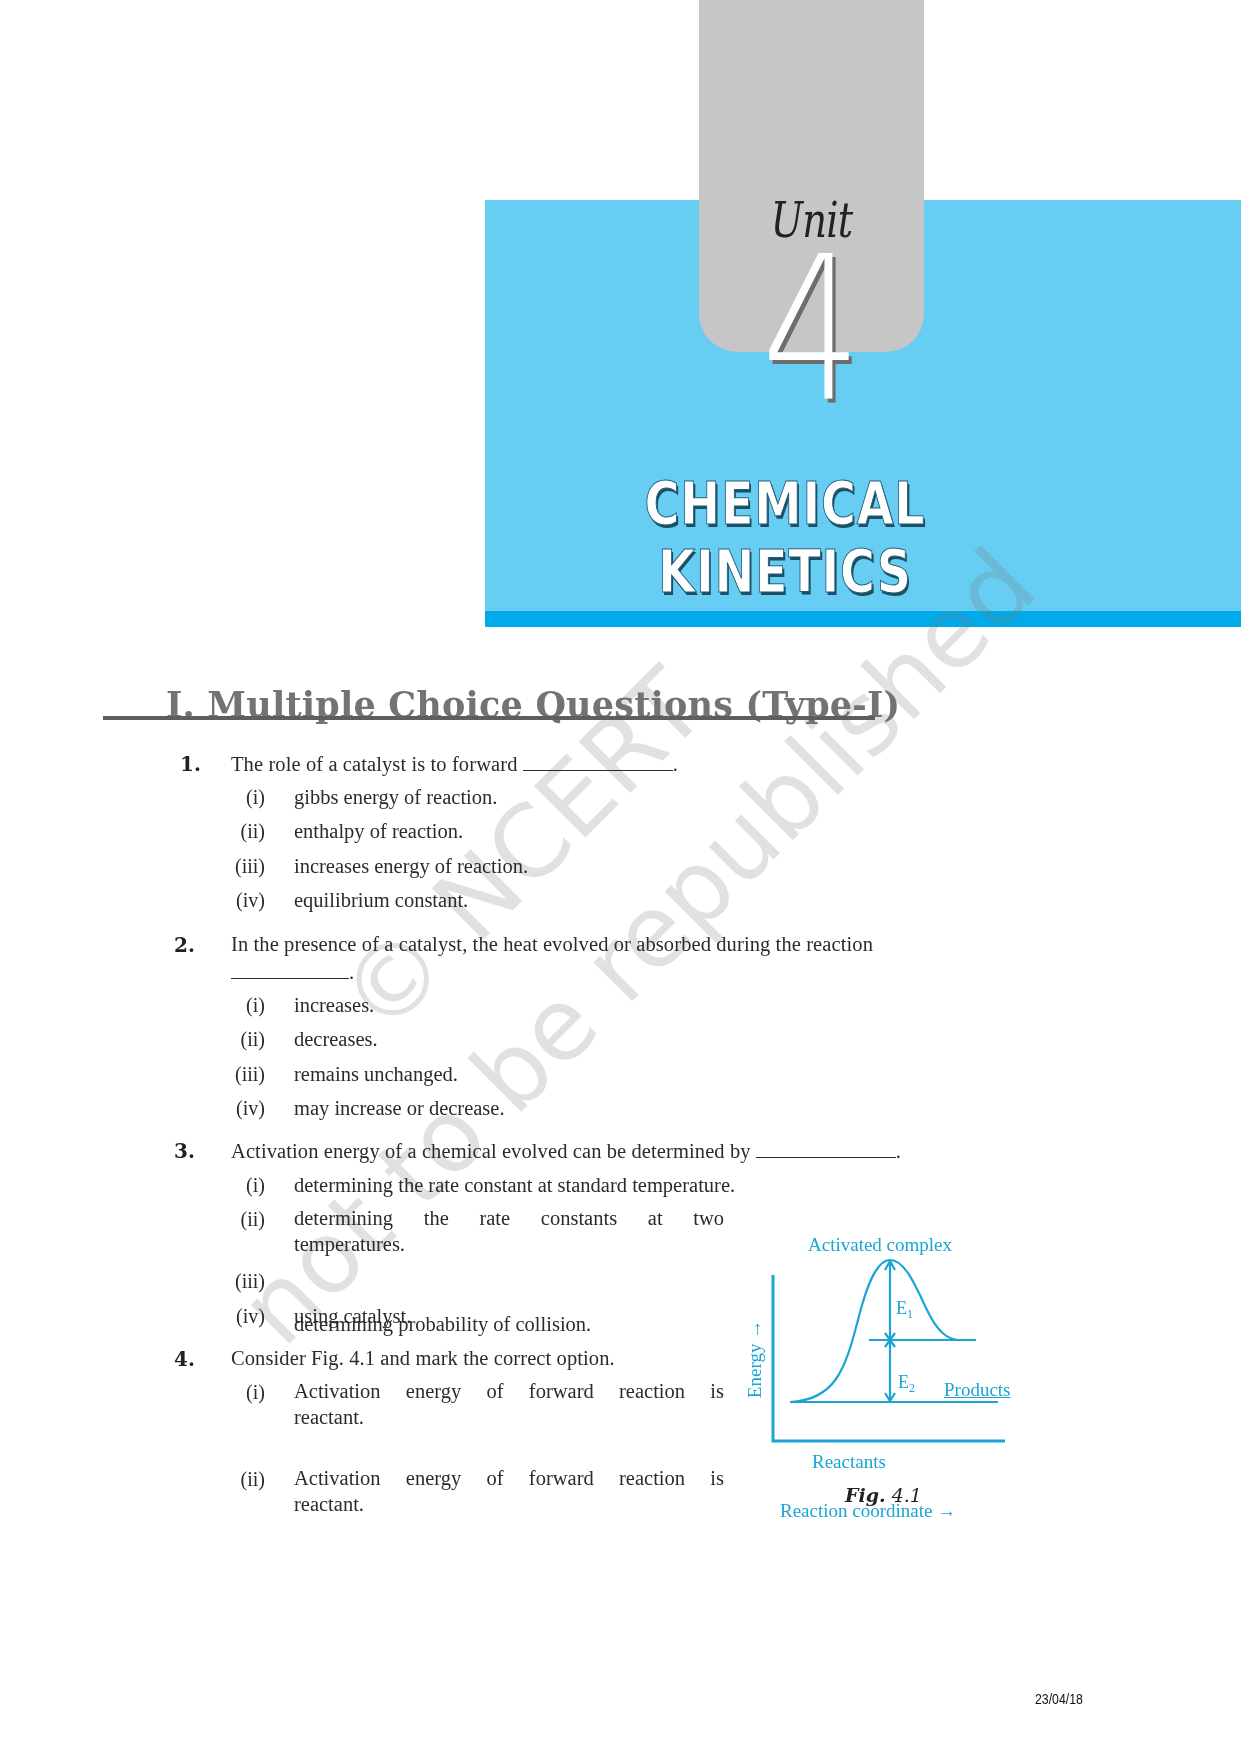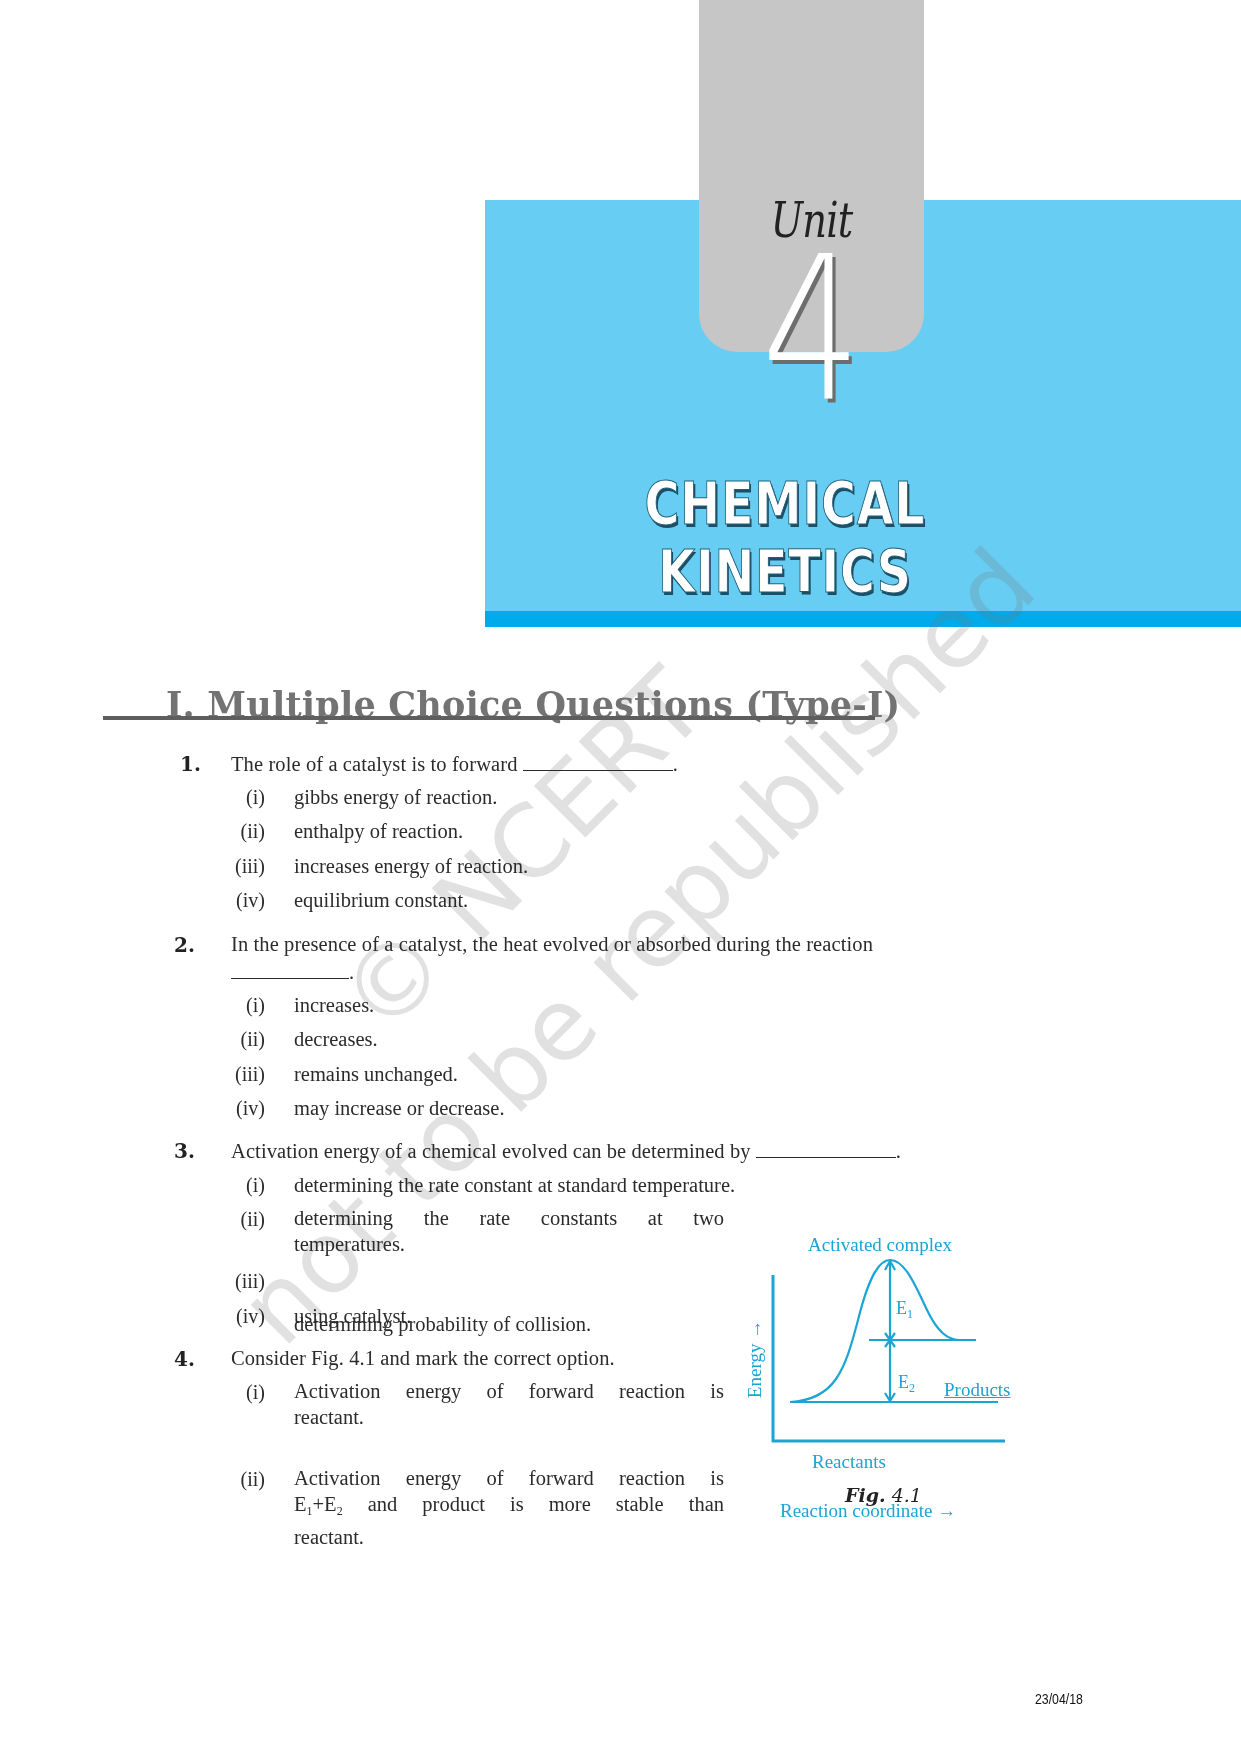--- a/index.html
+++ b/index.html
@@ -179,21 +179,20 @@
 
   <div class="opt-label" style="top:1381px;">(i)</div>
   <div class="opt-wrap" style="top:1378px;">
     <div>Activation energy of forward reaction is</div>
     <div style="text-align-last:left;">reactant.</div>
   </div>
 
   <div class="opt-label" style="top:1468px;">(ii)</div>
   <div class="opt-wrap" style="top:1465px;">
     <div>Activation energy of forward reaction is</div>
-    <div><span>E</span><sub>1</sub><span>+E</span><sub>2</sub><span> and product is more stable than</span></div>
     <div style="text-align-last:left;">reactant.</div>
   </div>
 </div>
 
 <div>
   <svg class="abs" style="left:0; top:0;" width="1241" height="1754">
     <g stroke="#1ba4d4" fill="none" stroke-width="2.2">
 
       <line x1="773" y1="1275" x2="773" y2="1442" stroke-width="3"></line>
       <line x1="772" y1="1441" x2="1005" y2="1441" stroke-width="3"></line>

